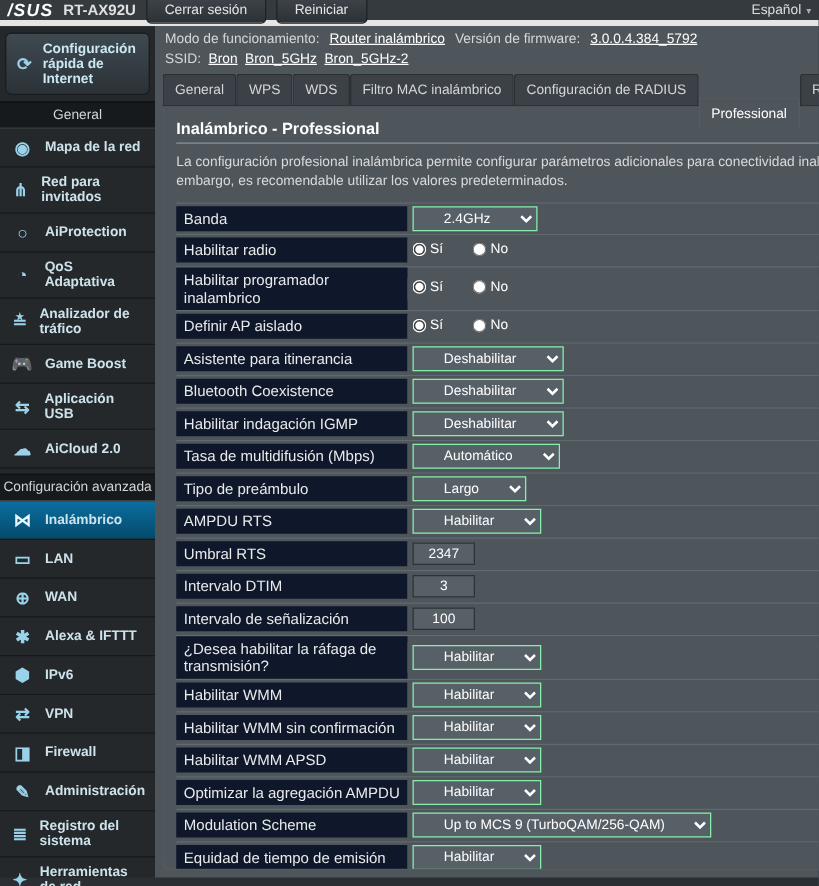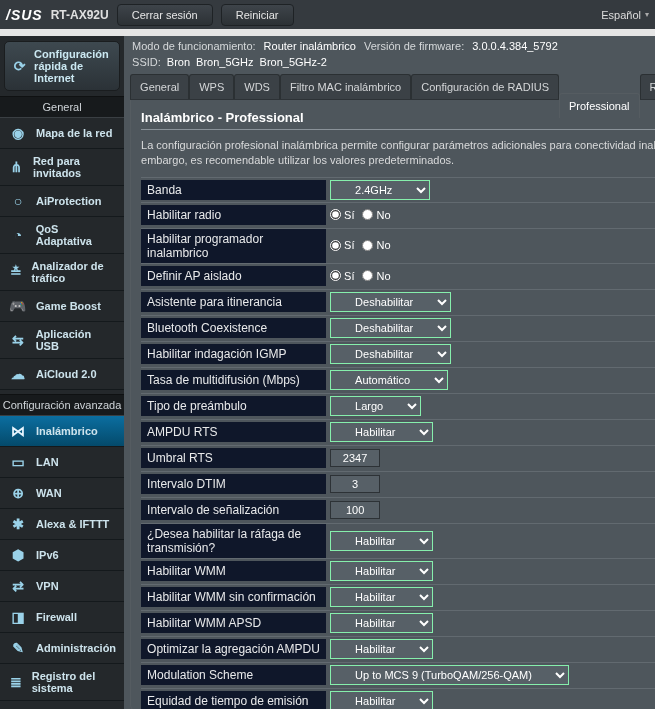--- a/index.html
+++ b/index.html
@@ -8,23 +8,23 @@
     background: #2b2f33;
     color: #fff;
     font-size: 12px;
     width: 655px;
     height: 709px;
     overflow: hidden;
   }
   .topbar {
     display: flex;
     align-items: center;
-    height: 36px;
+    height: 21px;
     background: #353a3f;
-    border-bottom: 7px solid #e5e5e5;
+    border-bottom: 5px solid #e5e5e5;
     padding: 0 6px;
     gap: 8px;
   }
   .logo { font-weight: bold; font-style: italic; font-size: 14px; letter-spacing: 1px; }
   .model { font-weight: bold; font-size: 12px; color: #e0e0e0; }
   .top-btn {
     background: linear-gradient(#3e444a,#2c3135);
     border: 1px solid #1e2225;
     border-radius: 4px;
     padding: 4px 14px;
@@ -80,21 +80,21 @@
     font-size: 14px; color: #9ad2e9;
   }
   .sb-item.active .sb-icon{ color:#e8f6ff; }
   .sb-adv { margin-top: 4px; }
   
   .main { flex: 1; display: flex; flex-direction: column; background: #4e565c; }
   .info {
     font-size: 11px; padding: 4px 8px 2px; color: #d5d8da;
     display:flex; flex-wrap:wrap; gap:4px 8px; align-items:center;
   }
-  .info .u { color: #fff; }
+  .info .u { text-decoration: underline; color: #fff; }
   .tabs {
     display: flex; gap:0; margin: 4px 6px 0; border-bottom: 1px solid #2d3236;
     font-size: 11px;
   }
   .tab {
     padding: 6px 9px; background: #3b4146; color: #d4d6d8; border: 1px solid #2b3033;
     border-bottom: none; border-radius: 3px 3px 0 0; cursor: pointer; white-space: nowrap;
   }
   .tab.active { background: #4e565c; color: #fff; position: relative; top:19px; border-color:#555c61;}
   .panel {
@@ -120,21 +120,21 @@
   }
   .sel {
     background: #576067; color: #fff; border: 1px solid #86efac;
     padding: 2px 20px; font-size: 11px; min-width: 90px;height:20px;
   }
   .sel.sm{min-width:60px;}
   .inp {
     background: #576067; color: #fff; border: 1px solid #2d3236;
     padding: 2px 4px; font-size: 11px; width: 50px;height:18px;text-align:center;
   }
-  .radio-pair { display: inline-flex; gap: 8px; align-items:flex-end;}
+  .radio-pair { display: inline-flex; gap: 24px; align-items:flex-end;}
   .radio-pair label{ display:inline-flex; gap:3px; align-items:center; font-size:11px;}
   input[type=radio]{ accent-color:#fff; width:11px;height:11px;}
 </style>
 </head>
 <body>
 
 <div class="topbar">
   <span class="logo">/SUS</span>
   <span class="model">RT-AX92U</span>
   <button class="top-btn">Cerrar sesión</button>

